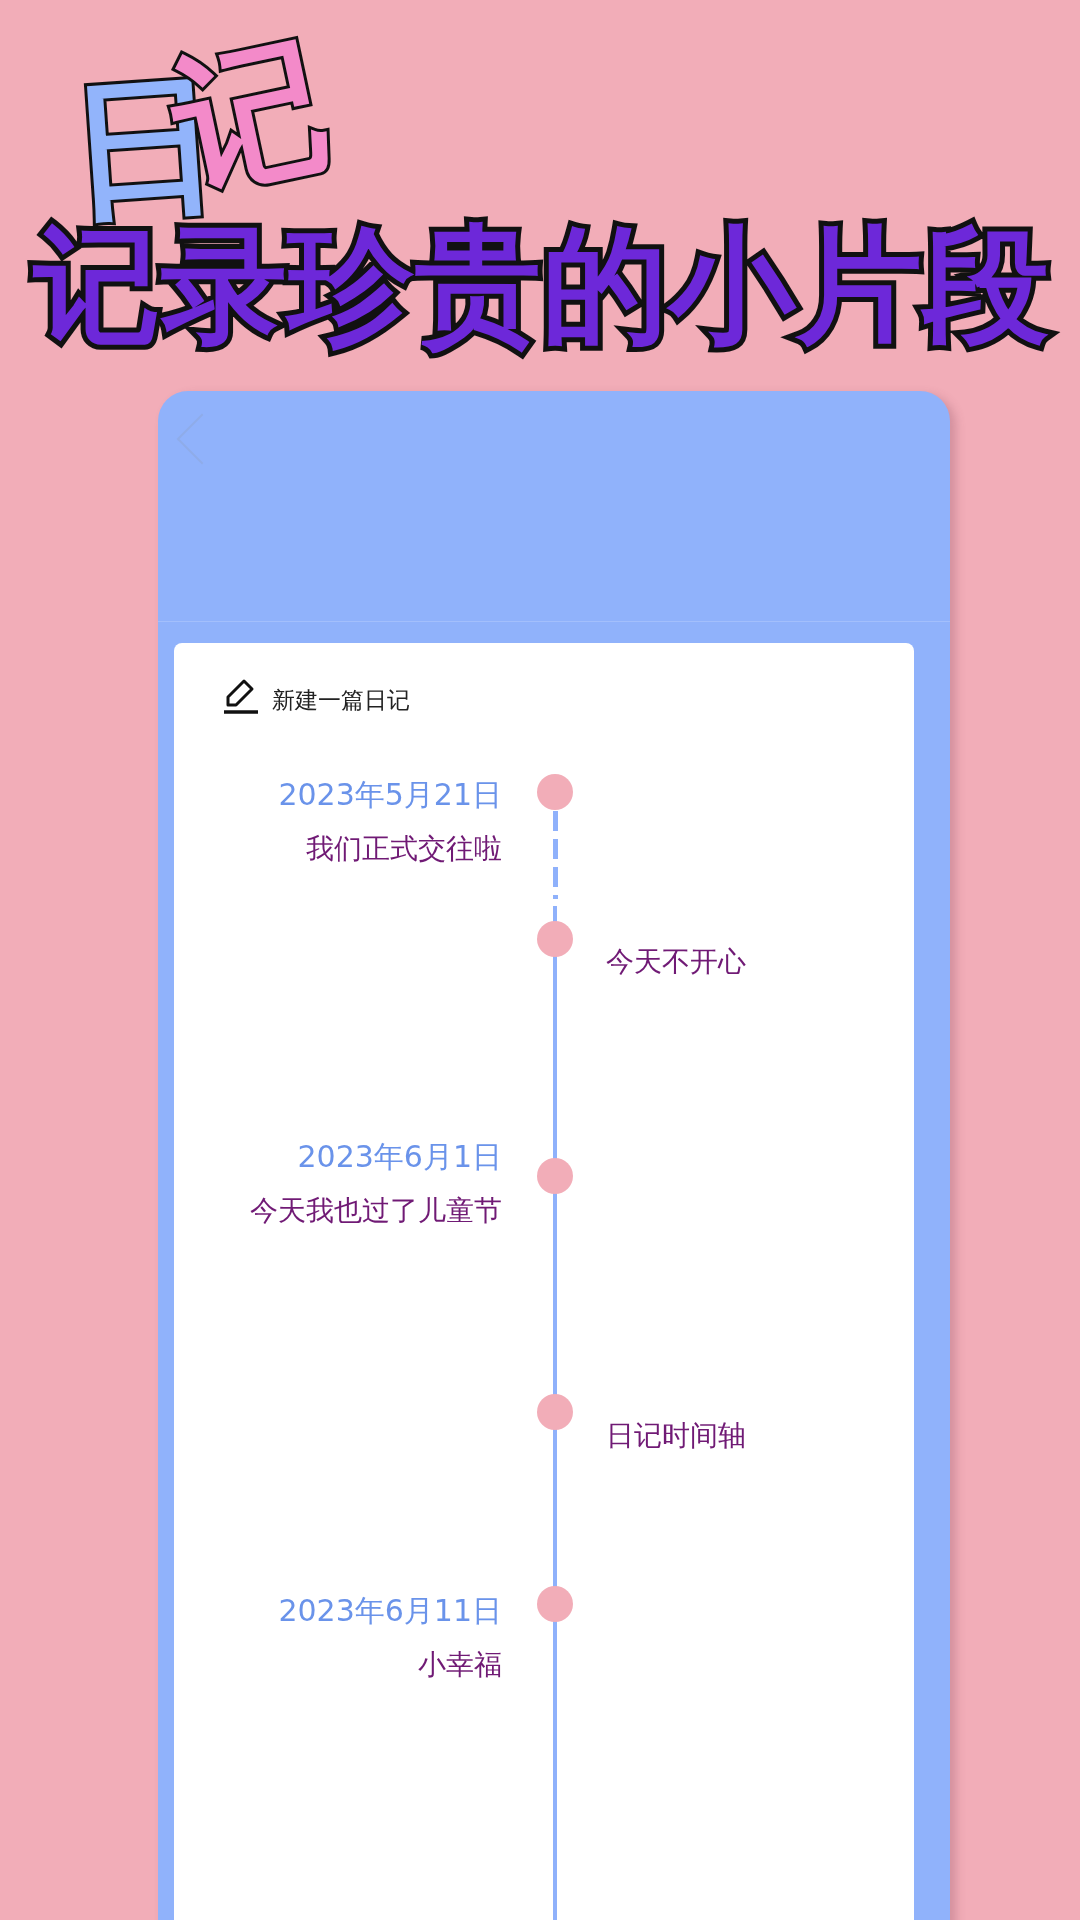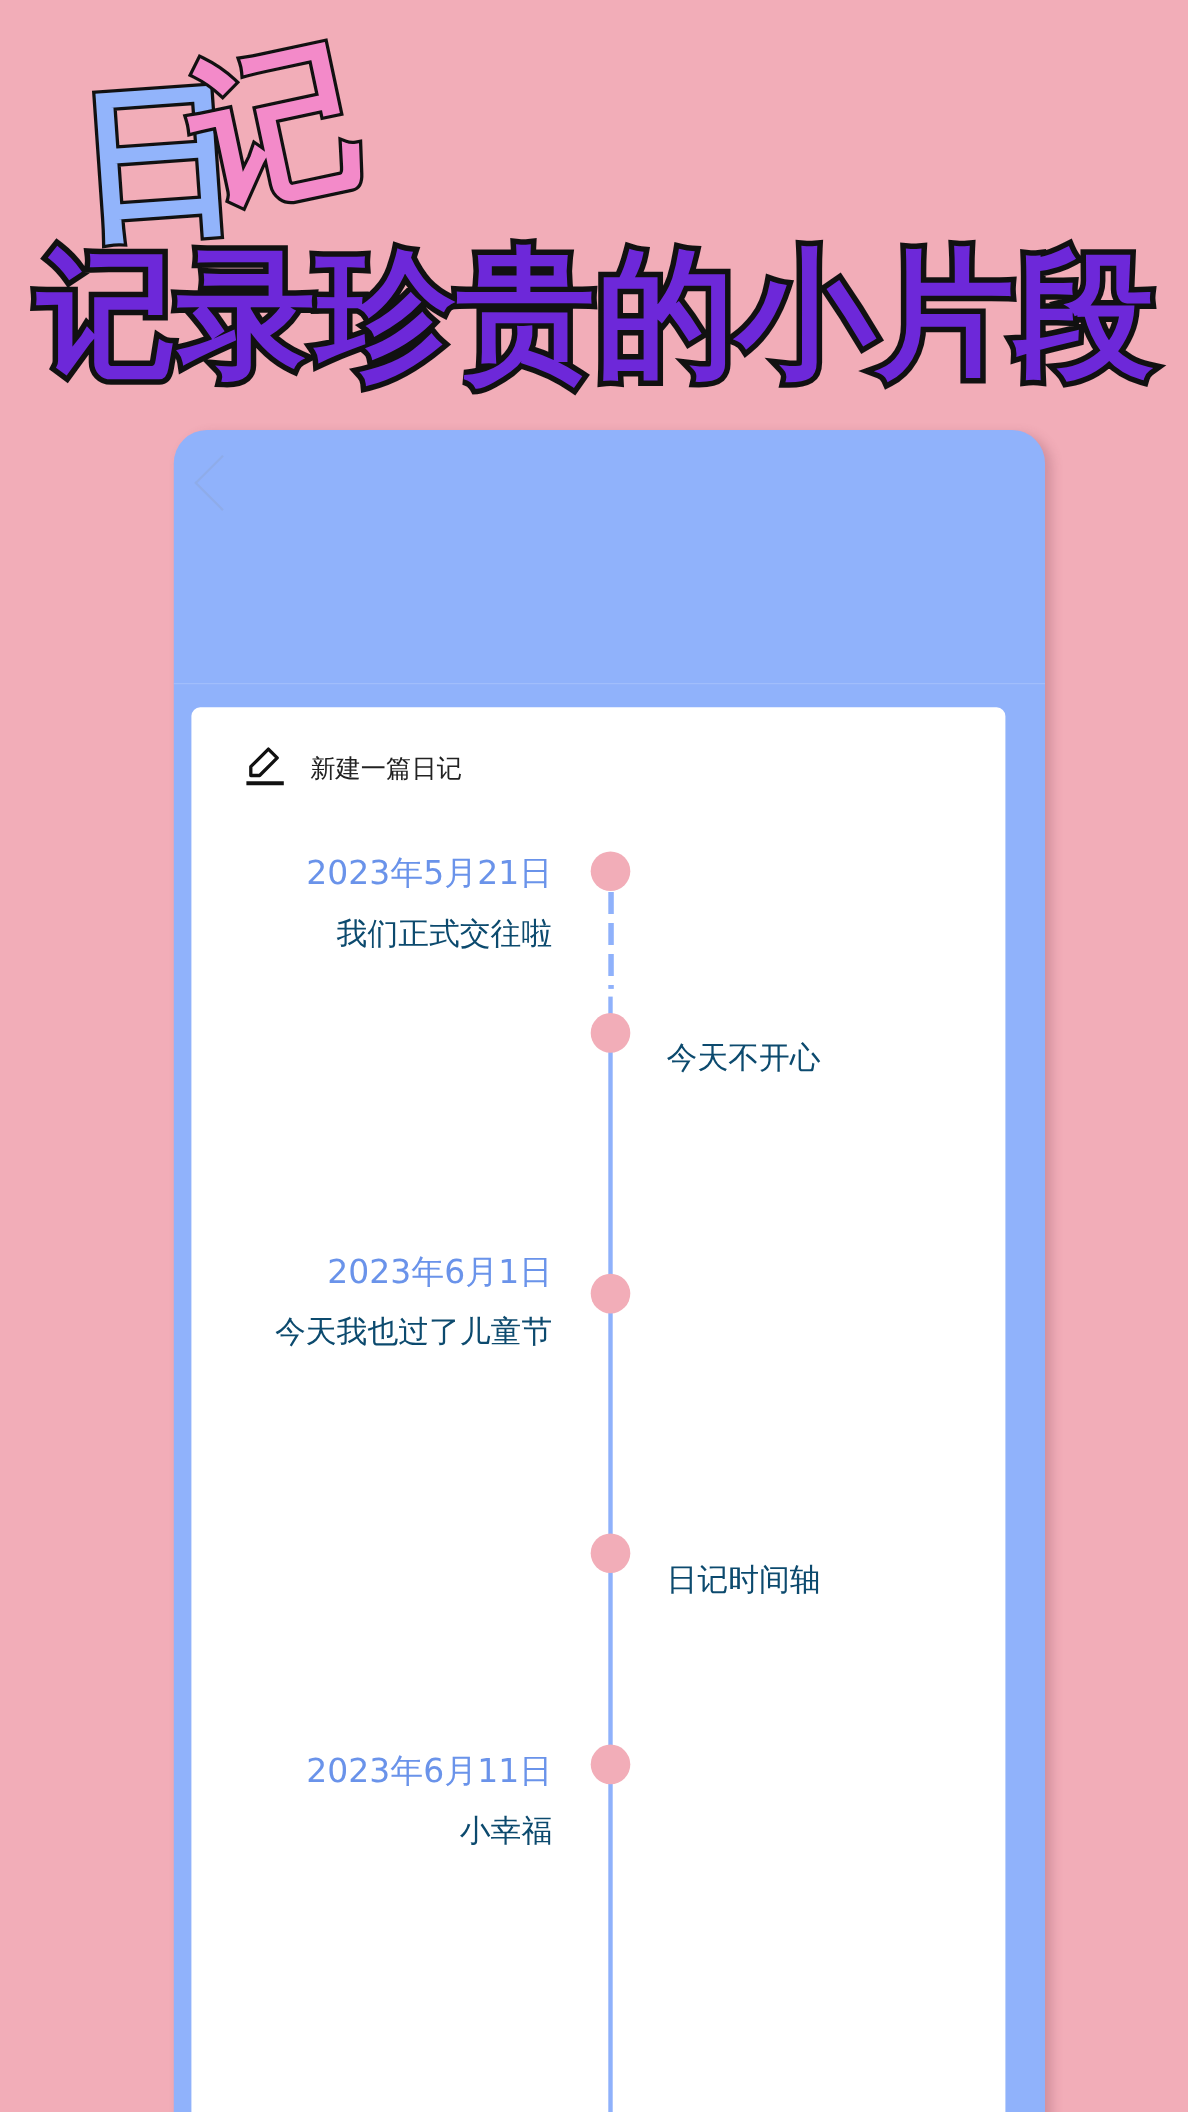--- a/index.html
+++ b/index.html
@@ -39,40 +39,40 @@
     font-size:66px; line-height:80px; color:#fff; letter-spacing:1px;
   }
   .header-divider {
     position:absolute; left:0; right:0; top:230px; height:1px; background:#a3bffc;
   }
   .content {
     position:absolute; left:16px; top:252px; width:740px; height:1400px;
     background:#fff; border-radius:8px 8px 0 0;
   }
   .new-entry {
-    position:absolute; left:48px; top:30px; height:42px; display:flex; align-items:flex-end; gap:22px; cursor:pointer;font-family:Liberation Mono, monospace;
+    position:absolute; left:48px; top:30px; height:42px; display:flex; align-items:flex-end; gap:12px; cursor:pointer;
   }
   .pencil { width:38px; height:40px; position:relative; }
   .pencil svg { position:absolute; left:0; top:0; }
   .new-entry-label { font-size:23px; color:#222; line-height:30px; }
   .axis-dashed {
     position:absolute; left:379px; width:5px; top:140px; height:116px;
     background:repeating-linear-gradient(to bottom,#8fb1fb 0 20px,transparent 20px 28px);
   }
   .axis-solid {
     position:absolute; left:379px; width:4px; top:263px; bottom:0; background:#8fb1fb;
   }
   .dot {
     position:absolute; width:36px; height:36px; border-radius:50%; background:#f2adb8;
   }
   .entry { position:absolute; cursor:pointer; }
   .entry.left { right:412px; text-align:right; }
   .entry.right { left:432px; text-align:left; }
   .entry .date { font-size:30px; color:#6a93ea; line-height:40px; white-space:nowrap; }
-  .entry .desc { font-size:28px; color:#0c4a6e; line-height:40px; margin-top:14px; white-space:nowrap; }
+  .entry .desc { font-size:28px; color:#701a75; line-height:40px; margin-top:14px; white-space:nowrap; }
 </style>
 </head>
 <body>
 
 <div class="logo">
   <span class="ri">日</span>
   <span class="ji">记</span>
 </div>
 
 <div class="headline">记录珍贵的小片段</div>

